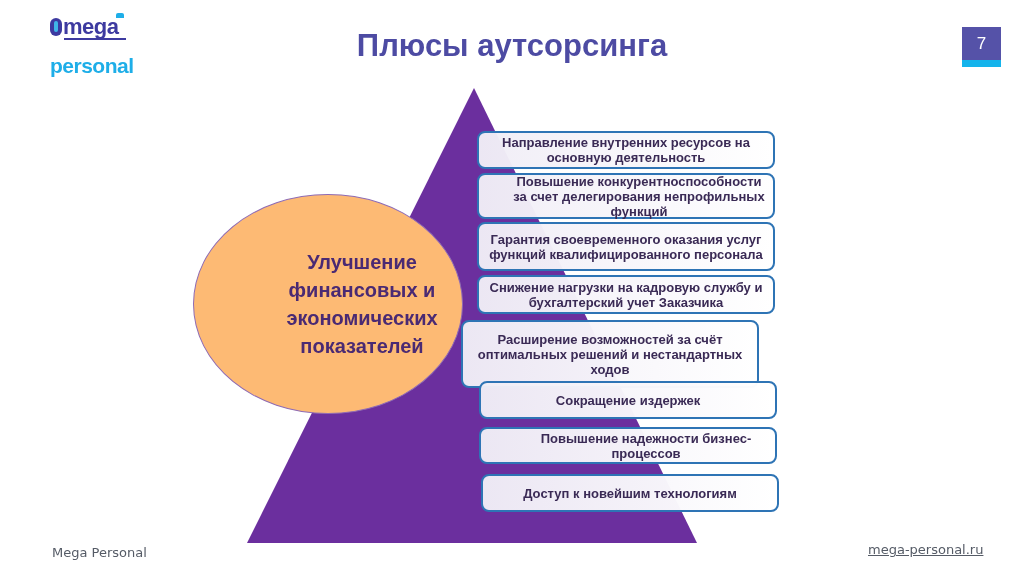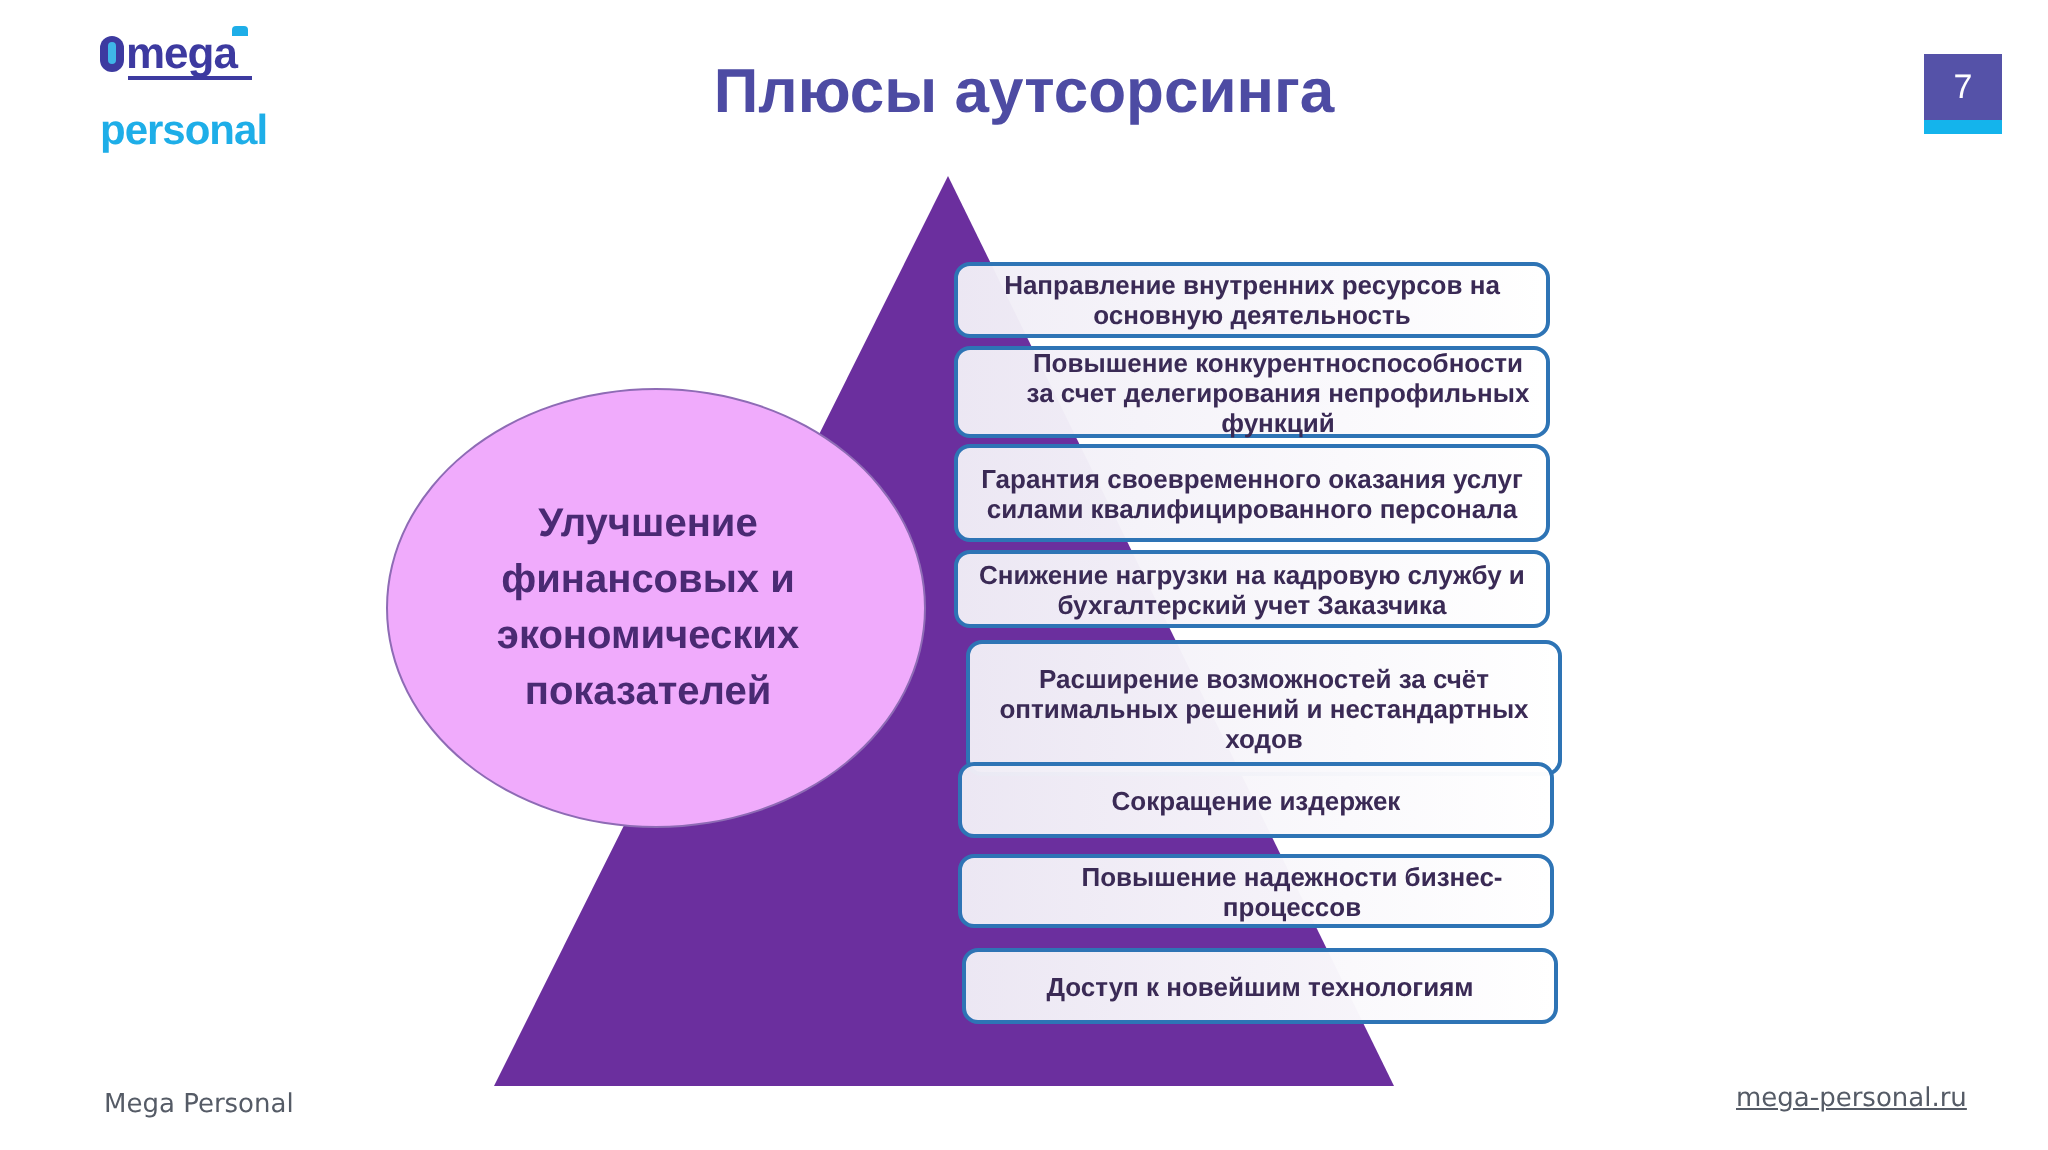--- a/index.html
+++ b/index.html
@@ -23,23 +23,23 @@
     .page-badge {
       position: absolute; left: 962px; top: 27px; width: 39px; height: 40px;
       background: #5552a8; color: #ffffff;
       font: 17px/33px "Liberation Sans", sans-serif; text-align: center;
       box-sizing: border-box;
       border-bottom: 7px solid #14b4ec;
     }
     .pyramid { position: absolute; left: 0; top: 0; width: 1024px; height: 575px; }
     .ellipse {
       position: absolute; left: 193px; top: 194px; width: 270px; height: 220px;
-      border-radius: 50%; background: #f0abfc; border: 1px solid #8e6bb5;
+      border-radius: 50%; background: #fdba74; border: 1px solid #8e6bb5;
       box-sizing: border-box;
-      display: flex; align-items: center; justify-content: center; text-align: center;
+      display: flex; align-items: center; justify-content: flex-end; text-align: center;
     }
     .ellipse-text {
       font: bold 20px/28px "Liberation Sans", sans-serif; color: #4a2a73;
       width: 200px; margin-left: -8px;
     }
     .box {
       position: absolute; width: 298px; box-sizing: border-box;
       border: 2px solid #2e74b5; border-radius: 8px;
       background: linear-gradient(90deg, rgba(240,237,246,0.97), rgba(255,255,255,0.98));
       display: flex; align-items: center; justify-content: center; text-align: center;
@@ -76,26 +76,26 @@
   <div class="ellipse-text">Улучшение финансовых и экономических показателей</div>
 </div>
 
 <div class="box" style="left:477px;top:131px;height:38px;">
     <span>Направление внутренних ресурсов на основную деятельность</span>
   </div>
 <div class="box" style="left:477px;top:173px;height:46px;padding-left:30px;">
     <span>Повышение конкурентноспособности за счет делегирования непрофильных функций</span>
   </div>
 <div class="box" style="left:477px;top:222px;height:49px;">
-    <span>Гарантия своевременного оказания услуг силами квалифицированного персонала</span>
+    <span>Гарантия своевременного оказания услуг функций квалифицированного персонала</span>
   </div>
 <div class="box" style="left:477px;top:275px;height:39px;">
     <span>Снижение нагрузки на кадровую службу и бухгалтерский учет Заказчика</span>
   </div>
-<div class="box" style="left:483px;top:320px;height:68px;">
+<div class="box" style="left:461px;top:320px;height:68px;">
     <span>Расширение возможностей за счёт оптимальных решений и нестандартных ходов</span>
   </div>
 <div class="box" style="left:479px;top:381px;height:38px;">
     <span>Сокращение издержек</span>
   </div>
 <div class="box" style="left:479px;top:427px;height:37px;padding-left:40px;">
     <span>Повышение надежности бизнес-процессов</span>
   </div>
 <div class="box" style="left:481px;top:474px;height:38px;">
     <span>Доступ к новейшим технологиям</span>

